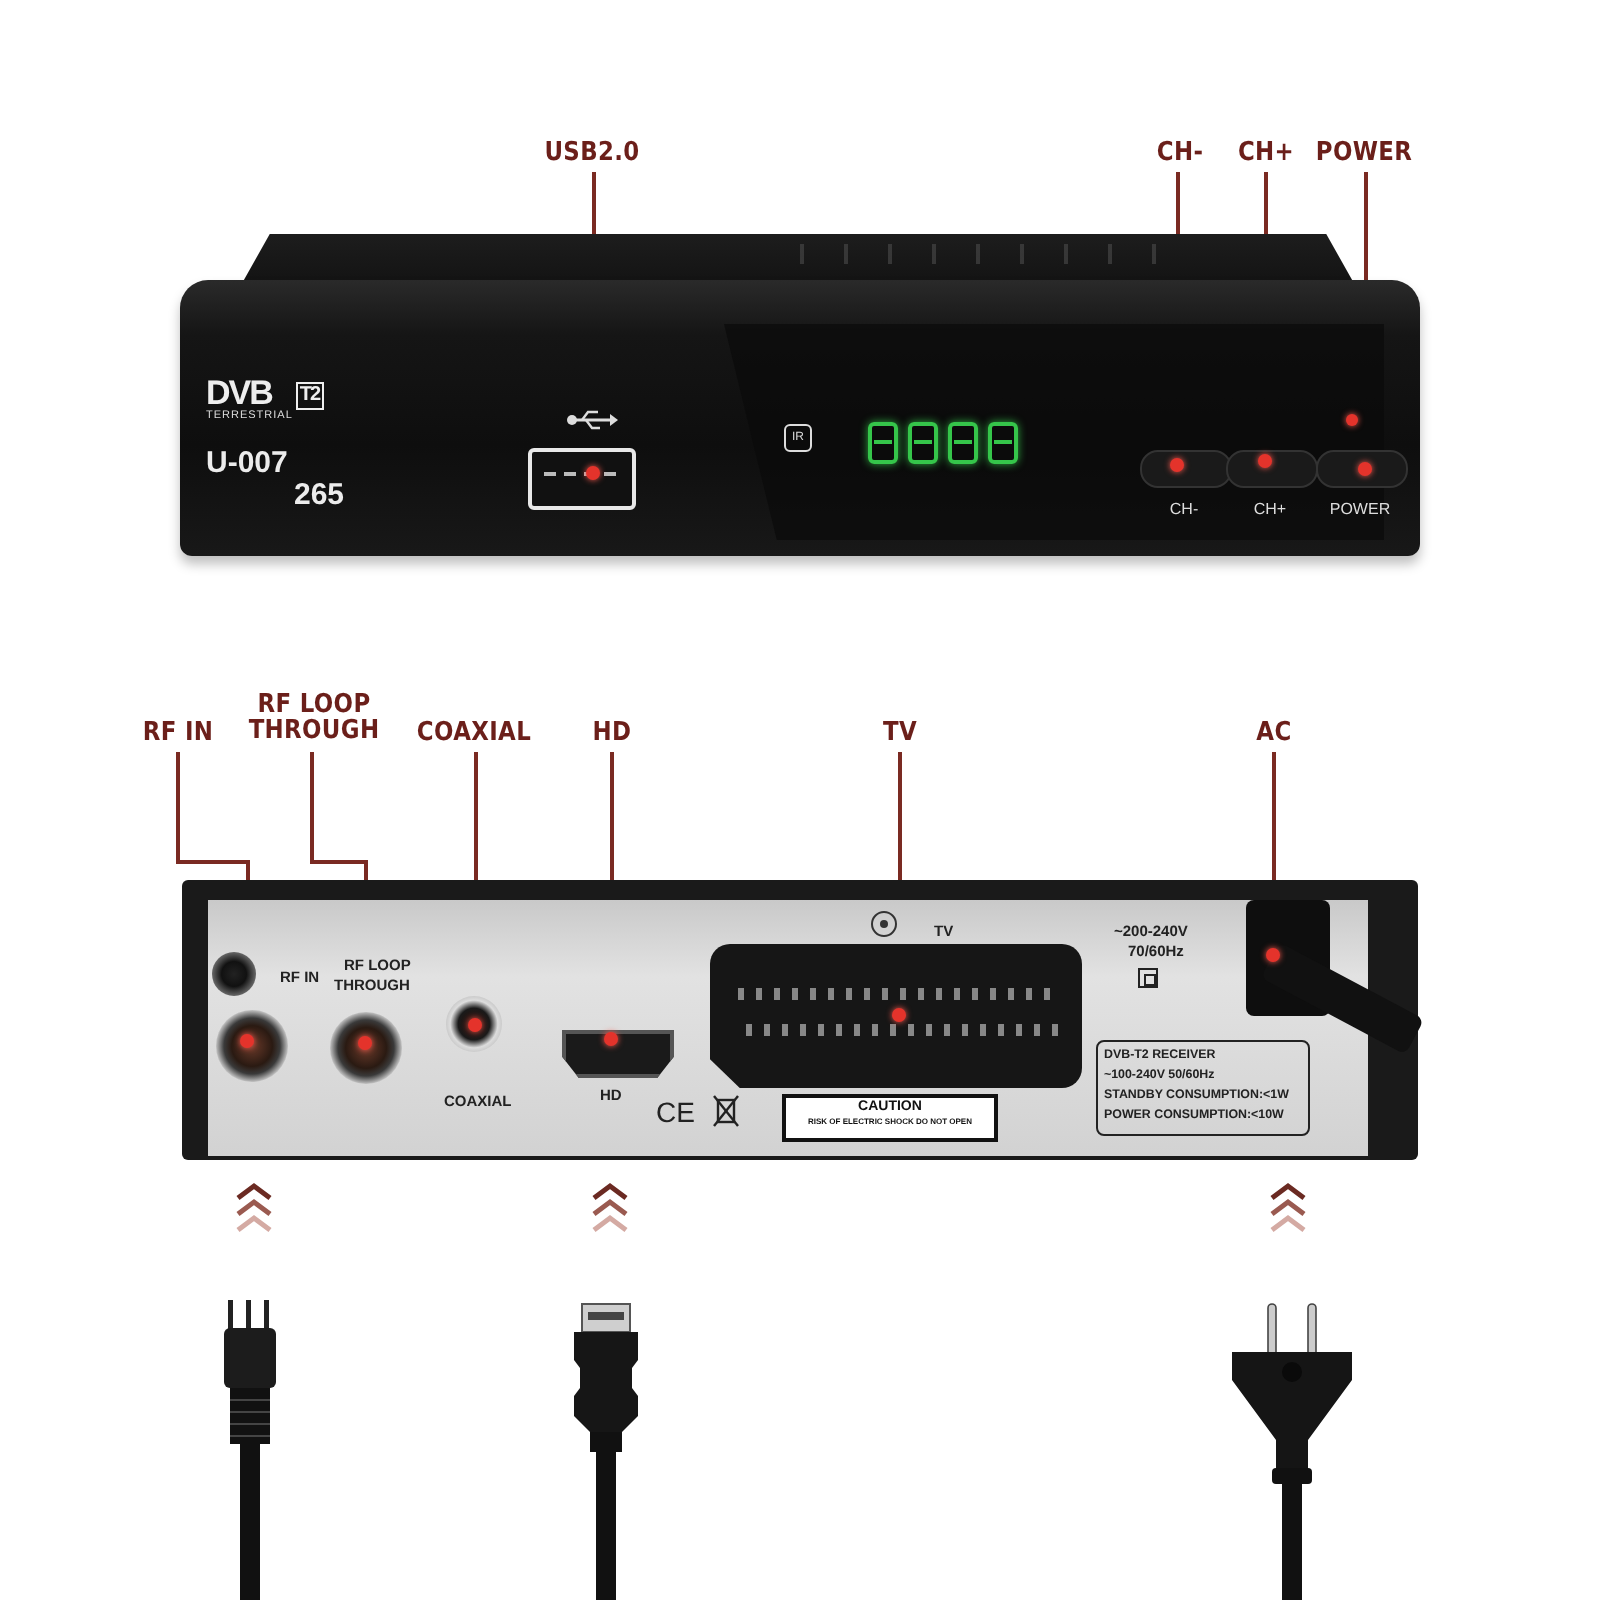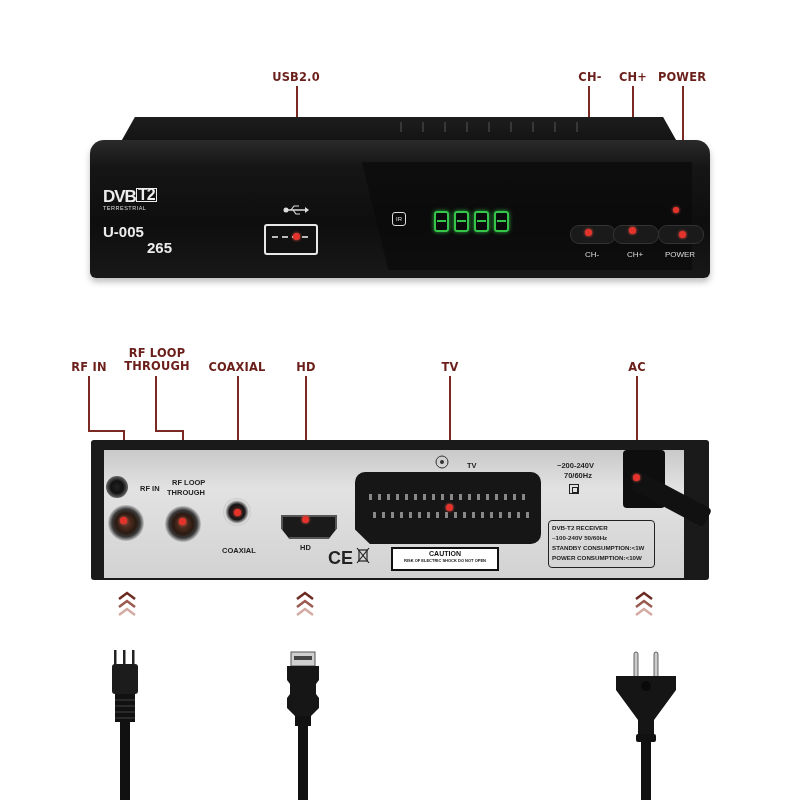--- a/index.html
+++ b/index.html
@@ -8,21 +8,21 @@
   .callout{position:absolute;color:#6b1f1a;font-size:13px;font-weight:bold;letter-spacing:0.2px;text-align:center;line-height:13px;white-space:nowrap;font-family:"DejaVu Sans",sans-serif;transform:scaleX(0.88);transform-origin:center;}
   .vline{position:absolute;width:1.5px;background:#7a2a22;}
   .hline{position:absolute;height:1.5px;background:#7a2a22;}
   .dot{position:absolute;width:7px;height:7px;border-radius:50%;background:#e4332b;box-shadow:0 0 3px #ff5a4f;}
 
   
   .front-top{position:absolute;left:118px;top:117px;width:562px;height:30px;background:linear-gradient(#1d1d1d,#111);clip-path:polygon(3% 0,97% 0,100% 100%,0 100%);}
   .front-body{position:absolute;left:90px;top:140px;width:620px;height:138px;background:linear-gradient(180deg,#2a2a2a 0%,#151515 20%,#0e0e0e 60%,#181818 100%);border-radius:14px 14px 6px 6px;box-shadow:0 4px 6px rgba(0,0,0,0.25);}
   .front-panel-dark{position:absolute;left:362px;top:162px;width:330px;height:108px;background:#0a0a0a;clip-path:polygon(0 0,100% 0,100% 100%,8% 100%);opacity:0.7;}
   .logo-dvb{position:absolute;left:103px;top:187px;color:#eee;font-weight:bold;font-size:17px;letter-spacing:-1px;}
-  .logo-t2{display:inline-block;border:1.5px solid #eee;font-size:16px;padding:0 1px;line-height:12px;margin-left:0;vertical-align:2px;}
+  .logo-t2{display:inline-block;border:1.5px solid #eee;font-size:10px;padding:0 1px;line-height:12px;margin-left:12px;vertical-align:2px;}
   .logo-terrestrial{position:absolute;left:103px;top:205px;color:#ddd;font-size:5.5px;letter-spacing:0.5px;}
   .logo-265{position:absolute;left:147px;top:191px;color:#ececec;font-weight:bold;font-size:15px;margin-top:48px;}
   .logo-model{position:absolute;left:103px;top:223px;color:#ececec;font-weight:bold;font-size:15px;}
   .usb-port{position:absolute;left:264px;top:224px;width:50px;height:27px;border:2px solid #e8e8e8;border-radius:3px;background:#111;}
   .usb-port .tongue{position:absolute;left:6px;top:10px;width:36px;height:3px;border-top:2px dashed #bbb;}
   .ir-badge{position:absolute;left:392px;top:212px;width:12px;height:12px;border:1px solid #ddd;border-radius:3px;color:#ddd;font-size:6px;text-align:center;line-height:12px;}
   .led-wrap{position:absolute;left:434px;top:211px;display:flex;gap:5px;}
   .led-digit{width:15px;height:21px;border:2.5px solid #35c54a;border-radius:3px;box-shadow:0 0 4px #2ea840;position:relative;box-sizing:border-box;}
   .led-digit::after{content:"";position:absolute;left:1px;right:1px;top:7px;border-top:2px solid #35c54a;}
   .fbtn{position:absolute;top:225px;width:44px;height:17px;background:#1a1a1a;border:1px solid #333;border-radius:9px;}
@@ -62,21 +62,21 @@
 
   <div class="front-top"></div>
   <div class="front-body"></div>
   <div class="front-panel-dark"></div>
 
   <div class="abs" style="left:400px;top:122px;width:180px;height:10px;background:repeating-linear-gradient(90deg,#444 0 2px,transparent 2px 22px);opacity:0.7;"></div>
 
   <div class="logo-dvb"><span>DVB</span><span class="logo-t2">T2</span></div>
   <div class="logo-terrestrial">TERRESTRIAL</div>
   <div class="logo-265">265</div>
-  <div class="logo-model">U-005</div>
+  <div class="logo-model">U-007</div>
 
   <svg class="abs" style="left:283px;top:204px;" width="26" height="12" viewBox="0 0 26 12">
     <circle cx="3" cy="6" r="2.5" fill="#ddd"></circle>
     <line x1="3" y1="6" x2="22" y2="6" stroke="#ddd" stroke-width="1.5"></line>
     <polygon points="22,3 26,6 22,9" fill="#ddd"></polygon>
     <polyline points="8,6 11,2 16,2" fill="none" stroke="#ddd" stroke-width="1.2"></polyline>
     <polyline points="10,6 13,10 17,10" fill="none" stroke="#ddd" stroke-width="1.2"></polyline>
   </svg>
   <div class="usb-port">
       <div class="tongue"></div>
@@ -141,21 +141,21 @@
   <div class="dot" style="left:179px;top:518px;"></div>
 
   <div class="coax-jack" style="left:223px;top:498px;width:28px;height:28px;"></div>
   <div class="dot" style="left:234px;top:509px;"></div>
   <div class="rear-text" style="left:222px;top:546px;">COAXIAL</div>
 
   <div class="hdmi-port"></div>
   <div class="dot" style="left:302px;top:516px;"></div>
   <div class="rear-text" style="left:300px;top:543px;">HD</div>
 
-  <div class="rear-text" style="left:328px;top:548px;font-size:18px;font-weight:bold;">CE</div>
+  <div class="rear-text" style="left:328px;top:548px;font-size:14px;font-weight:normal;">CE</div>
   <svg class="abs" style="left:356px;top:546px;" width="14" height="18" viewBox="0 0 14 18">
     <rect x="3" y="4" width="8" height="11" fill="none" stroke="#222" stroke-width="1.2"></rect>
     <line x1="1" y1="2" x2="13" y2="17" stroke="#222" stroke-width="1.2"></line>
     <line x1="13" y1="2" x2="1" y2="17" stroke="#222" stroke-width="1.2"></line>
   </svg>
 
   <svg class="abs" style="left:435px;top:455px;" width="14" height="14" viewBox="0 0 14 14">
     <circle cx="7" cy="7" r="6" fill="none" stroke="#333" stroke-width="1"></circle>
     <circle cx="7" cy="7" r="2" fill="#333"></circle>
   </svg>

